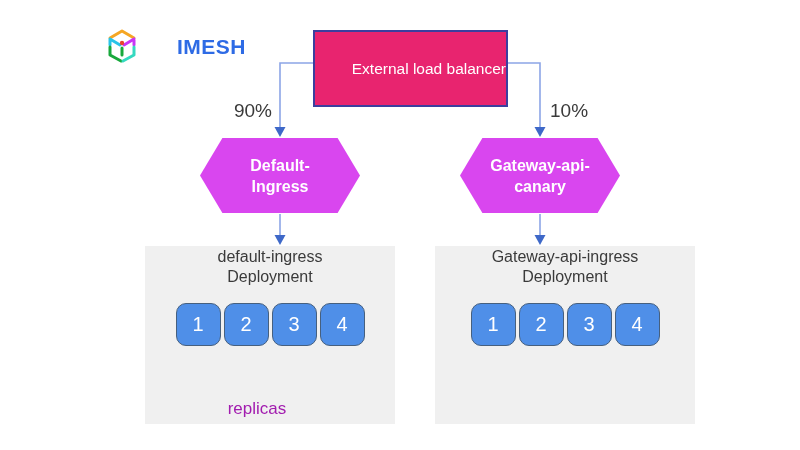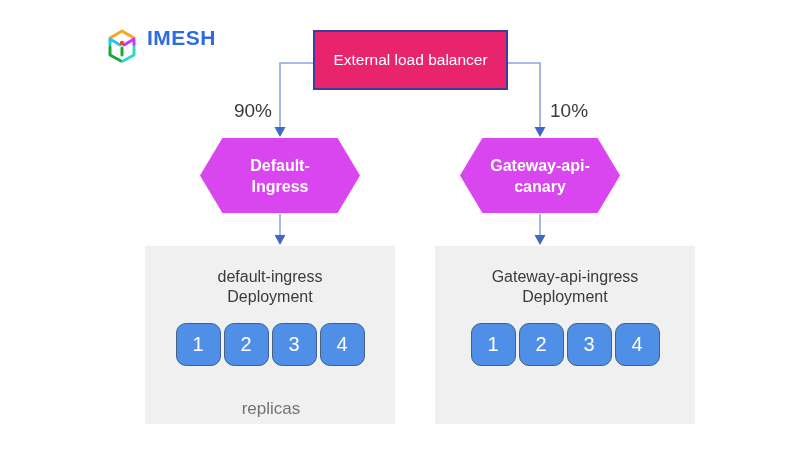--- a/index.html
+++ b/index.html
@@ -1,59 +1,59 @@
 <!DOCTYPE html>
 <html><head>
 <meta charset="utf-8">
 <style>
   html,body{margin:0;padding:0;background:#ffffff;font-family:"Liberation Sans",sans-serif;}
   .canvas{position:relative;width:800px;height:450px;background:#ffffff;overflow:hidden;}
 
   
-  .logo{position:absolute;left:102px;top:26px;display:flex;align-items:flex-start;}
+  .logo{position:absolute;left:102px;top:26px;display:flex;align-items:center;gap:30px;}
   .logo svg{display:block;}
   .brand{margin-left:5px;font-size:21px;font-weight:bold;color:#2E6BE5;letter-spacing:.5px;}
 
   
-  .lb{position:absolute;left:313px;top:30px;width:195px;height:60px;
+  .lb{position:absolute;left:313px;top:30px;width:195px;height:77px;
       background:#E8246F;border:2px solid #3C3E9E;box-sizing:border-box;
-      display:flex;align-items:center;justify-content:center;
+      display:flex;align-items:center;justify-content:flex-end;
       color:#ffffff;font-size:15.5px;}
 
   
   .wires{position:absolute;left:0;top:0;pointer-events:none;}
 
   
   .weight{position:absolute;font-size:19px;color:#3a3a3a;}
   .weight.left{left:220px;top:100px;width:52px;text-align:right;}
   .weight.right{left:550px;top:100px;width:52px;text-align:left;}
 
   
   .hex{position:absolute;top:138px;width:160px;height:75px;background:#d946ef;
        clip-path:polygon(0% 50%,14% 0%,86% 0%,100% 50%,86% 100%,14% 100%);
        display:flex;align-items:center;justify-content:center;text-align:center;
        color:#ffffff;font-size:16px;font-weight:bold;line-height:21px;white-space:pre-line;}
   .hex.left{left:200px;}
   .hex.right{left:460px;}
 
   
   .panel{position:absolute;top:246px;height:178px;background:#F0F0F0;box-sizing:border-box;
-         display:flex;flex-direction:column;align-items:center;padding-top:21px;}
+         display:flex;flex-direction:column;align-items:center;padding-top:1px;}
   .panel.left{left:145px;width:250px;}
   .panel.right{left:435px;width:260px;}
   .ptitle{font-size:16px;line-height:19.5px;color:#3a3a3a;text-align:center;}
 
   .replica-row{display:flex;gap:3px;margin-top:17px;}
   .replica{width:45px;height:43px;border-radius:10px;background:#4F8FE8;
            border:1.5px solid #46607F;box-sizing:border-box;
            display:flex;align-items:center;justify-content:center;
            color:#ffffff;font-size:20px;}
 
-  .replicas-label{position:absolute;left:206px;top:399px;width:130px;text-align:center;
-                  font-size:17px;color:#737373;}
+  .replicas-label{position:absolute;left:192px;top:399px;width:130px;text-align:center;
+                  font-size:17px;color:#a21caf;}
 </style>
 </head>
 <body>
 
 <div class="canvas">
 
   <div class="logo">
     <svg width="40" height="42" viewBox="0 0 40 42">
       <g fill="none" stroke-width="3" stroke-linecap="round" stroke-linejoin="round">
         <path d="M8 12 L20 5 L32 12" stroke="#F5A623"></path>

